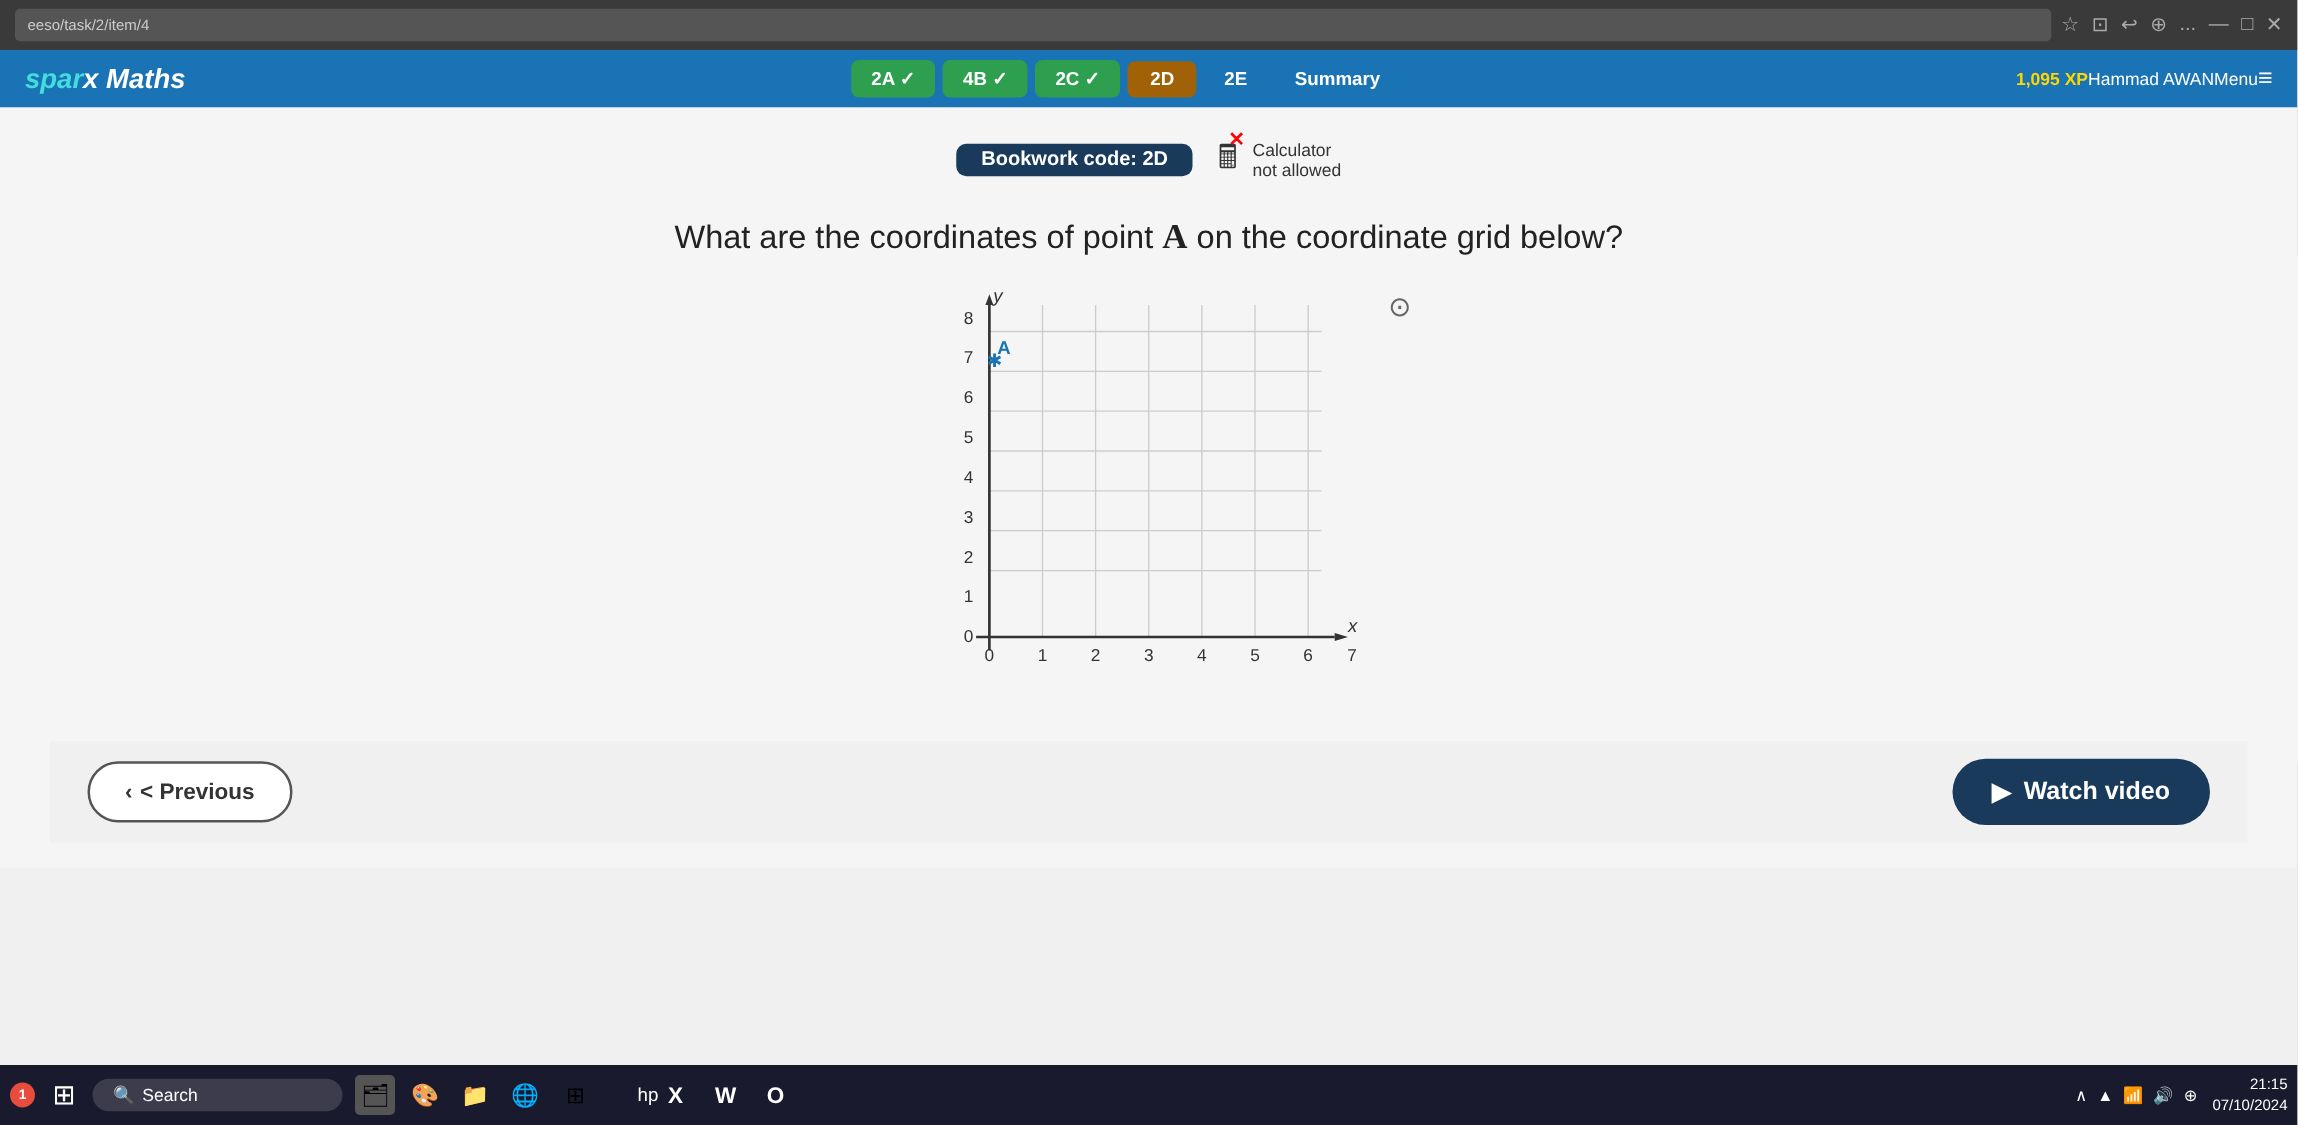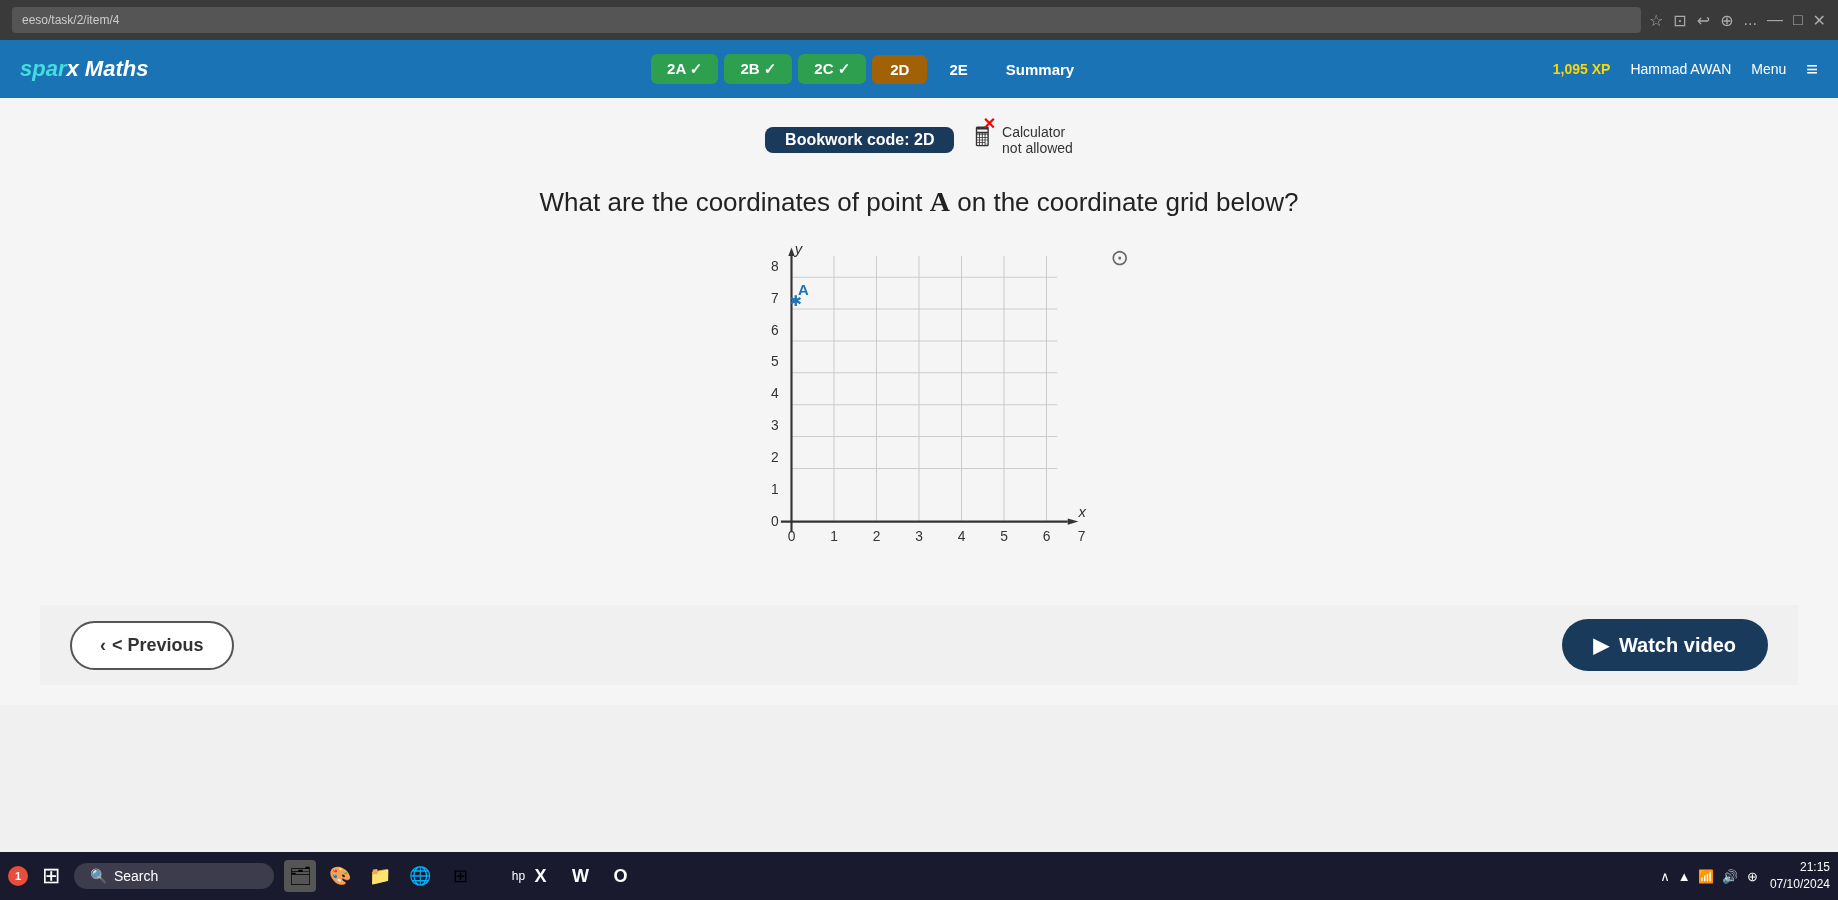--- a/index.html
+++ b/index.html
@@ -48,21 +48,21 @@
       background: #f0f0f0;
       width: 100%;
       height: calc(900px - 40px - 48px);
       position: relative;
       overflow: hidden;
     }
 
     
     .top-nav {
       background: #1a73b5;
-      height: 58px;
+      height: 46px;
       display: flex;
       align-items: center;
       padding: 0 20px;
       position: relative;
     }
     .logo-area {
       color: white;
       font-size: 22px;
       font-weight: bold;
       font-style: italic;
@@ -106,21 +106,21 @@
       color: white;
       padding: 6px 16px;
       font-size: 15px;
       font-weight: bold;
       border-radius: 6px;
     }
 
     .nav-right {
       display: flex;
       align-items: center;
-      gap: 20px;
+      gap: 0;
       color: white;
       font-size: 14px;
     }
     .xp-badge {
       color: #ffd700;
       font-weight: bold;
       font-size: 14px;
     }
     .menu-icon {
       font-size: 20px;
@@ -360,21 +360,21 @@
 
   <div class="top-nav">
     <div class="logo-area">
       <span style="color:#4dd">spar</span><span>x Maths</span>
     </div>
     <div class="task-tabs">
       <div class="tab-completed">
         <span>2A ✓</span>
       </div>
       <div class="tab-completed">
-        <span>2B ✓</span>
+        <span>4B ✓</span>
       </div>
       <div class="tab-completed">
         <span>2C ✓</span>
       </div>
       <div class="tab-active">
         <span>2D</span>
       </div>
       <div class="tab-inactive">
         <span>2E</span>
       </div>
@@ -499,21 +499,21 @@
     <div class="taskbar-icon">
       <span>📁</span>
     </div>
     <div class="taskbar-icon">
       <span>🌐</span>
     </div>
     <div class="taskbar-icon">
       <span>⊞</span>
     </div>
     <div class="taskbar-icon">
-      <span style="color:white;font-size:12px;margin-left:36px;">hp</span>
+      <span style="color:white;font-size:15px;margin-left:36px;">hp</span>
     </div>
     <div class="taskbar-icon">
       <span style="color:white;font-weight:bold;">X</span>
     </div>
     <div class="taskbar-icon">
       <span style="color:white;font-weight:bold;">W</span>
     </div>
     <div class="taskbar-icon">
       <span style="color:white;font-weight:bold;">O</span>
     </div>

